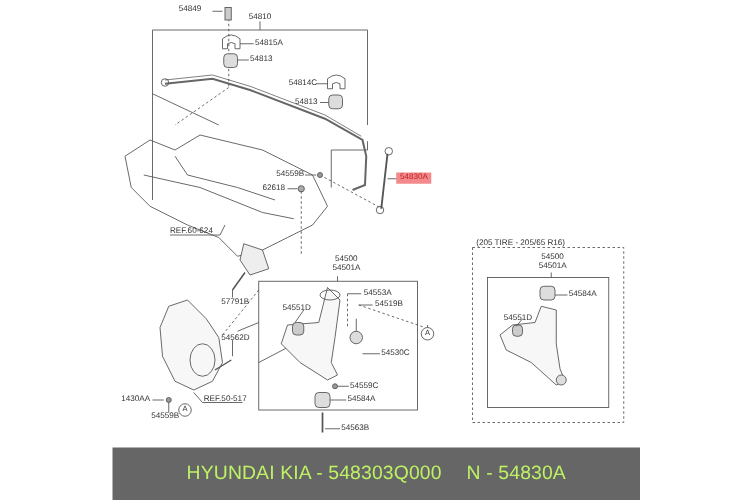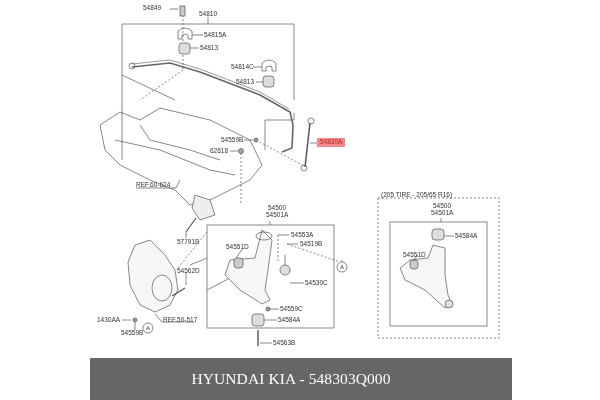--- a/index.html
+++ b/index.html
@@ -1,21 +1,21 @@
 <!DOCTYPE html>
 <html><head>
 <meta charset="utf-8">
 <style>
   html, body { margin:0; padding:0; background:#ffffff; }
   body { width:600px; height:400px; position:relative; overflow:hidden; font-family:"Liberation Sans", sans-serif; }
   #diagram { position:absolute; left:0; top:0; width:600px; height:358px; }
   .lbl { position:absolute; font-size:6.5px; color:#333; white-space:nowrap; line-height:1; font-family:"Liberation Sans", sans-serif; }
   .hl { background:#f4898c; color:#b22; padding:1px 3px; }
   .footer { position:absolute; left:90px; top:358px; width:422px; height:42px; background:#666666; display:flex; align-items:center; justify-content:center; }
-  .footer span { color:#ffffff; font-size:15.5px; font-family:Liberation Serif, serif; letter-spacing:0.1px; }
+  .footer span { color:#bef264; font-size:15.5px; font-family:Liberation Sans, sans-serif; letter-spacing:0.1px; }
   .footer .gap { display:inline-block; width:20px; }
 </style>
 </head>
 <body>
 
 <div id="diagram">
   <svg width="600" height="358" viewBox="0 0 600 358" style="position:absolute;left:0;top:0">
     <g fill="none" stroke="#555" stroke-width="0.7">
 
       <polyline points="122,160 122,24 294,24 294,100"></polyline>
@@ -151,13 +151,14 @@
   <span class="lbl" style="left:455px;top:233px">54584A</span>
   <span class="lbl" style="left:403px;top:252px">54551D</span>
 
   <span class="lbl" style="left:340px;top:264px;font-size:6px">A</span>
   <span class="lbl" style="left:146px;top:325px;font-size:6px">A</span>
 </div>
 
 <div class="footer">
   <span>HYUNDAI  KIA - 548303Q000</span>
   <span class="gap"></span>
+  <span>N - 54830A</span>
 </div>
 
 </body></html>

